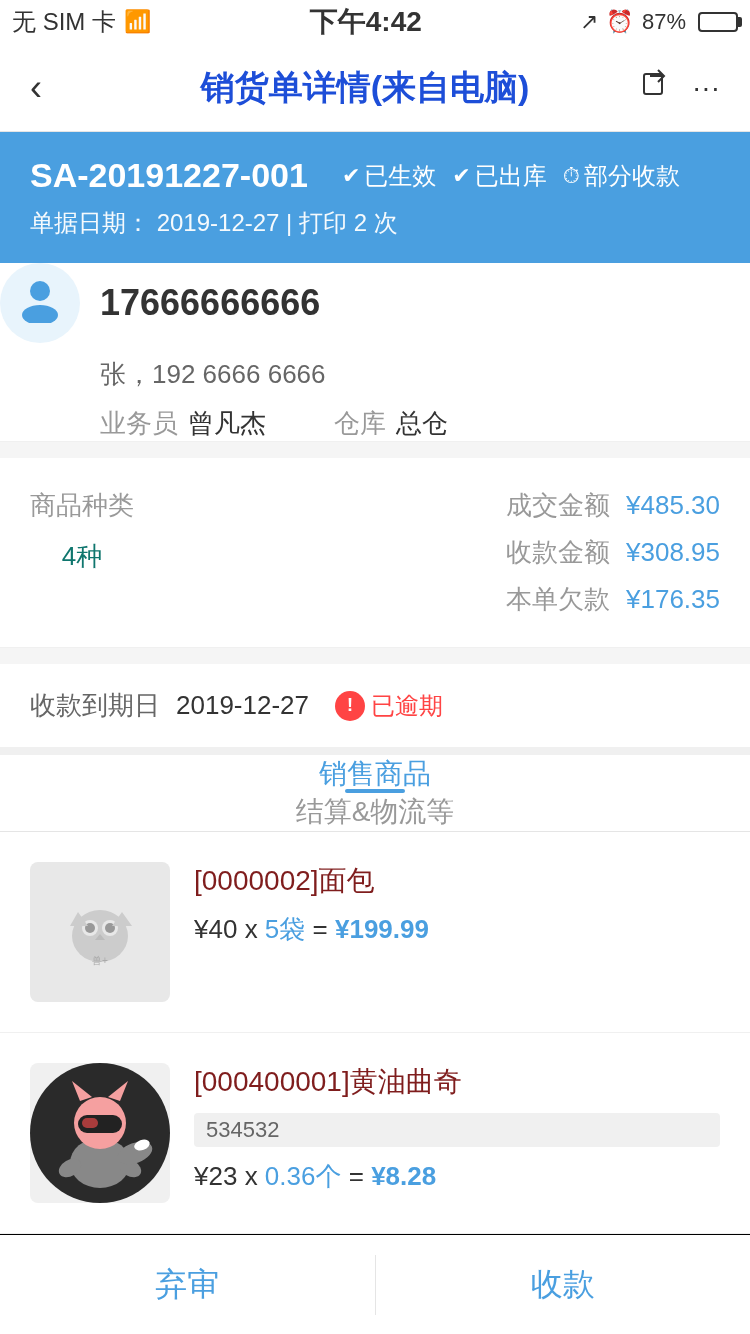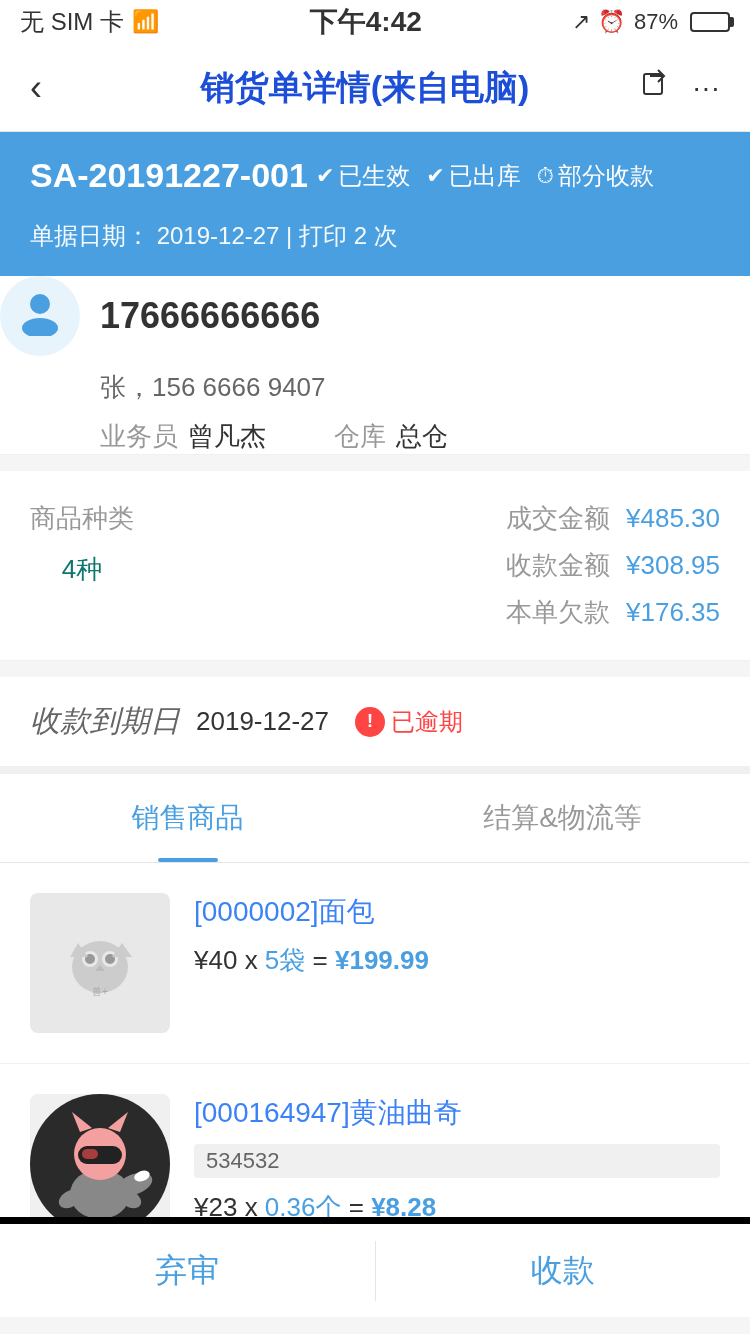--- a/index.html
+++ b/index.html
@@ -13,21 +13,21 @@
       color: #333;
     }
 
     
     .status-bar {
       background: #fff;
       height: 44px;
       display: flex;
       align-items: center;
       justify-content: space-between;
-      padding: 0 20px;
+      padding: 0 12px;
       font-size: 24px;
       font-weight: 500;
     }
     .status-left { display: flex; align-items: center; gap: 8px; }
     .status-center { font-size: 28px; font-weight: 600; }
     .status-right { display: flex; align-items: center; gap: 8px; font-size: 22px; }
     .wifi-icon { font-size: 22px; }
     .battery-icon {
       display: inline-block; width: 40px; height: 20px; border: 2px solid #333;
       border-radius: 4px; position: relative; margin-left: 4px;
@@ -73,22 +73,22 @@
     }
 
     
     .header-banner {
       background: #4A9FE0;
       padding: 24px 30px;
     }
     .header-banner-top {
       display: flex;
       align-items: center;
-      gap: 8px;
-      margin-bottom: 25px;
+      gap: 34px;
+      margin-bottom: 12px;
     }
     .order-id {
       font-size: 34px;
       font-weight: 700;
       color: #fff;
     }
     .status-badges {
       display: flex;
       align-items: center;
       gap: 16px;
@@ -205,21 +205,21 @@
     
     .due-section {
       background: #fff;
       padding: 24px 30px;
       margin-top: 16px;
       border-bottom: 8px solid #f0f0f0;
       display: flex;
       align-items: center;
       gap: 16px;
     }
-    .due-label { font-size: 30px; color: #666; font-style: italic; }
+    .due-label { font-size: 26px; color: #666; }
     .due-date { font-size: 26px; color: #333; }
     .overdue-badge {
       display: flex;
       align-items: center;
       gap: 6px;
       font-size: 24px;
       color: #ff4444;
       margin-left: 10px;
     }
     .overdue-icon {
@@ -232,20 +232,21 @@
       color: #fff;
       font-size: 18px;
       font-weight: 700;
     }
 
     
     .tabs-section {
       background: #fff;
       display: flex;
       border-bottom: 1px solid #e5e5e5;
+      flex-direction: column;
     }
     .tab {
       flex: 1;
       height: 88px;
       display: flex;
       align-items: center;
       justify-content: center;
       font-size: 28px;
       cursor: pointer;
       position: relative;
@@ -302,47 +303,47 @@
       font-size: 50px;
     }
     .product-info {
       flex: 1;
       display: flex;
       flex-direction: column;
       gap: 12px;
     }
     .product-name {
       font-size: 28px;
-      color: #3b82f6;
+      color: #7f1d1d;
       font-weight: 500;
     }
     .product-tag {
       display: inline-block;
       background: #f0f0f0;
       border-radius: 4px;
       padding: 4px 12px;
       font-size: 22px;
       color: #666;
     }
     .product-price {
       font-size: 26px;
       color: #333;
     }
     .price-qty { color: #4A9FE0; }
     .price-total { color: #4A9FE0; font-weight: 600; }
 
     
     .bottom-bar {
       position: fixed;
-      bottom: 17px;
+      bottom: 0;
       left: 0;
       width: 750px;
       height: 100px;
       background: #fff;
-      border-top: 7px solid #000000;
+      border-top: 1px solid #000000;
       display: flex;
       align-items: center;
     }
     .bottom-btn {
       flex: 1;
       height: 100%;
       display: flex;
       align-items: center;
       justify-content: center;
       font-size: 32px;
@@ -426,21 +427,21 @@
     <div class="avatar">
       <span class="avatar-icon">
         <svg width="50" height="50" viewBox="0 0 50 50" fill="none">
           <circle cx="25" cy="18" r="10" fill="#4A9FE0"></circle>
           <ellipse cx="25" cy="42" rx="18" ry="10" fill="#4A9FE0"></ellipse>
         </svg>
       </span>
     </div>
     <span class="customer-name">17666666666</span>
   </div>
-  <div class="customer-detail">张，156 6666 9407</div>
+  <div class="customer-detail">张，192 6666 6666</div>
   <div class="customer-meta">
     <div class="meta-item">
       <span class="meta-label">业务员</span>
       <span class="meta-value">曾凡杰</span>
     </div>
     <div class="meta-item">
       <span class="meta-label">仓库</span>
       <span class="meta-value">总仓</span>
     </div>
   </div>
@@ -540,21 +541,21 @@
         <polygon points="90,38 98,18 78,34" fill="#f5a0a0"></polygon>
 
         <ellipse cx="40" cy="105" rx="12" ry="8" fill="#888" transform="rotate(-30 40 105)"></ellipse>
         <ellipse cx="100" cy="105" rx="12" ry="8" fill="#888" transform="rotate(30 100 105)"></ellipse>
 
         <ellipse cx="105" cy="90" rx="18" ry="10" fill="#888" transform="rotate(-20 105 90)"></ellipse>
         <ellipse cx="112" cy="82" rx="8" ry="5" fill="#fff" transform="rotate(-20 112 82)"></ellipse>
       </svg>
     </div>
     <div class="product-info">
-      <span class="product-name">[000164947]黄油曲奇</span>
+      <span class="product-name">[000400001]黄油曲奇</span>
       <span class="product-tag">534532</span>
       <div class="product-price">
         <span>¥23</span>
         <span> x </span>
         <span class="price-qty">0.36个</span>
         <span> = </span>
         <span class="price-total">¥8.28</span>
       </div>
     </div>
   </div>

